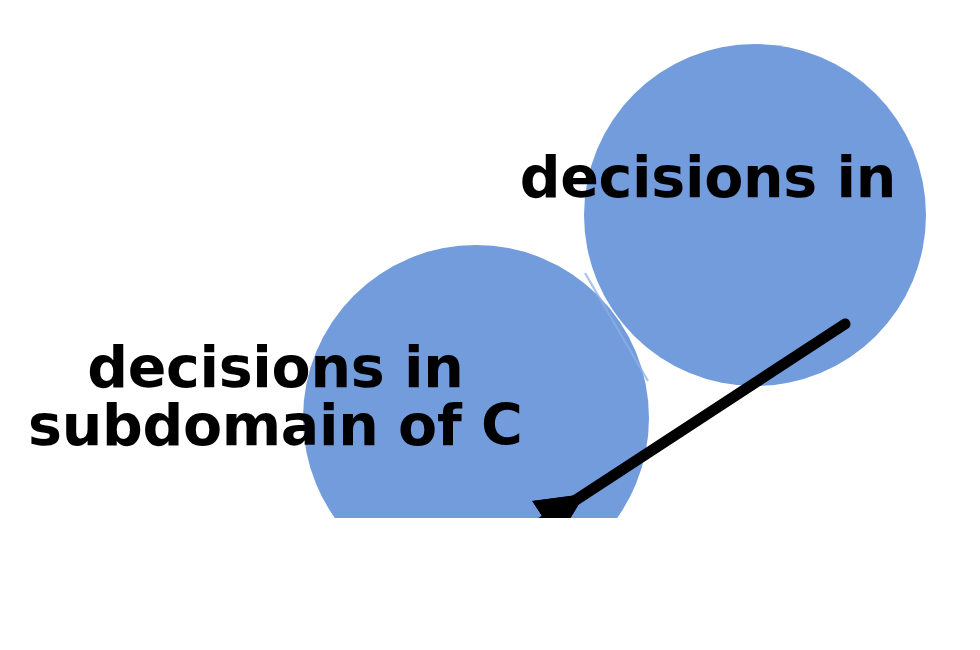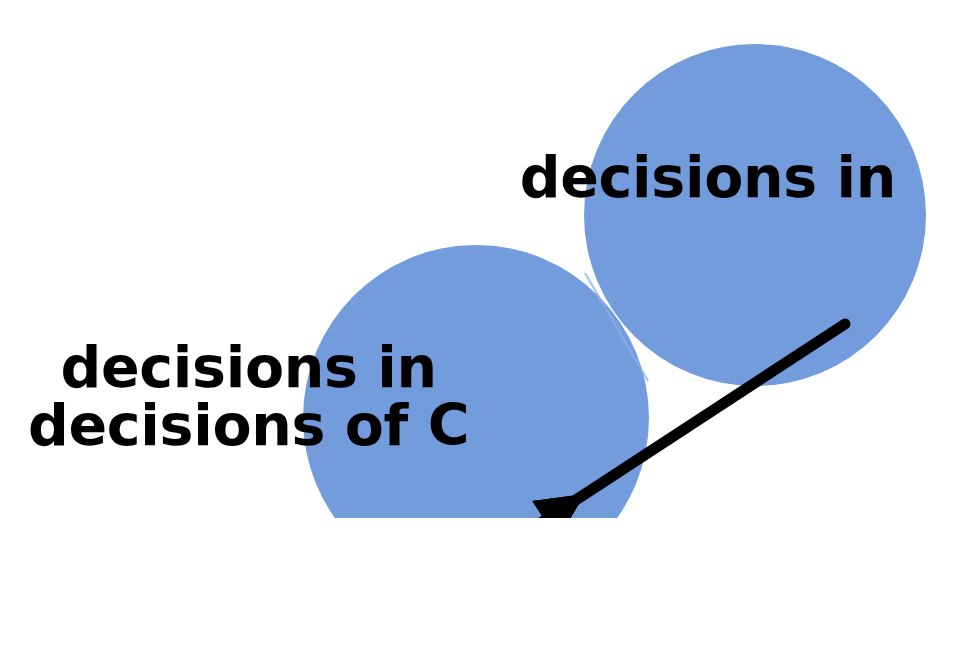--- a/index.html
+++ b/index.html
@@ -81,16 +81,16 @@
       <polygon class="arrow-head" id="arrow-head-fill" points="585,494 532.2387231806676,501.01766830177814 557.4121938778719,539.5182705445612" fill="#000000"></polygon>
     </g>
   </svg>
 
   <div class="label" id="label-domain-c" style="color: rgb(0, 0, 0); font-size: 57px;">
     <span class="line">decisions in</span>
   </div>
 
   <div class="label" id="label-subdomain-c" style="color: rgb(0, 0, 0); font-size: 57px;">
     <span class="line">decisions in</span>
-    <span class="line">decisions of C</span>
+    <span class="line">subdomain of C</span>
   </div>
 
 </div>
 
 </body></html>

